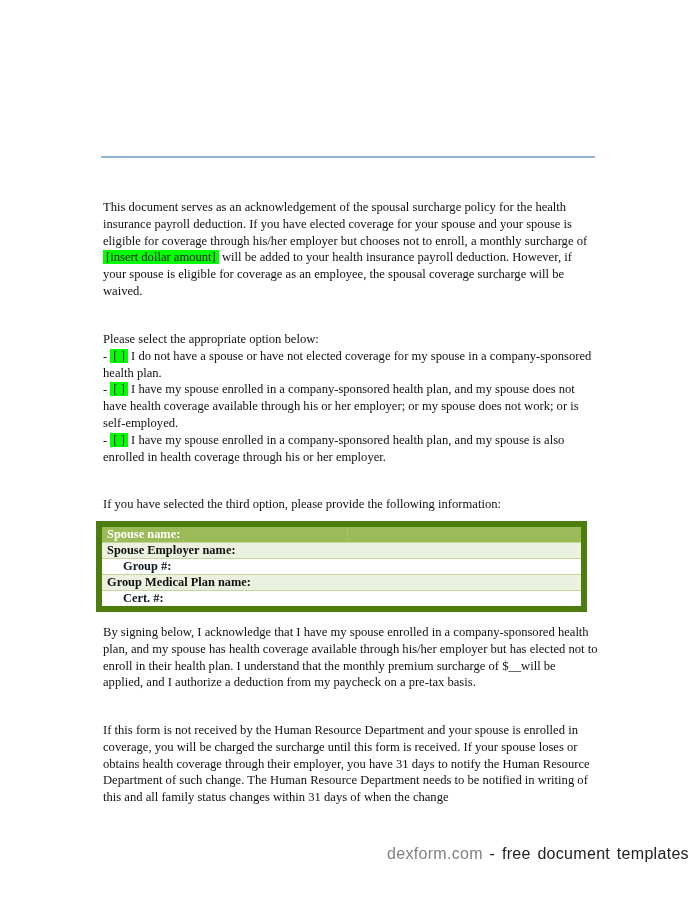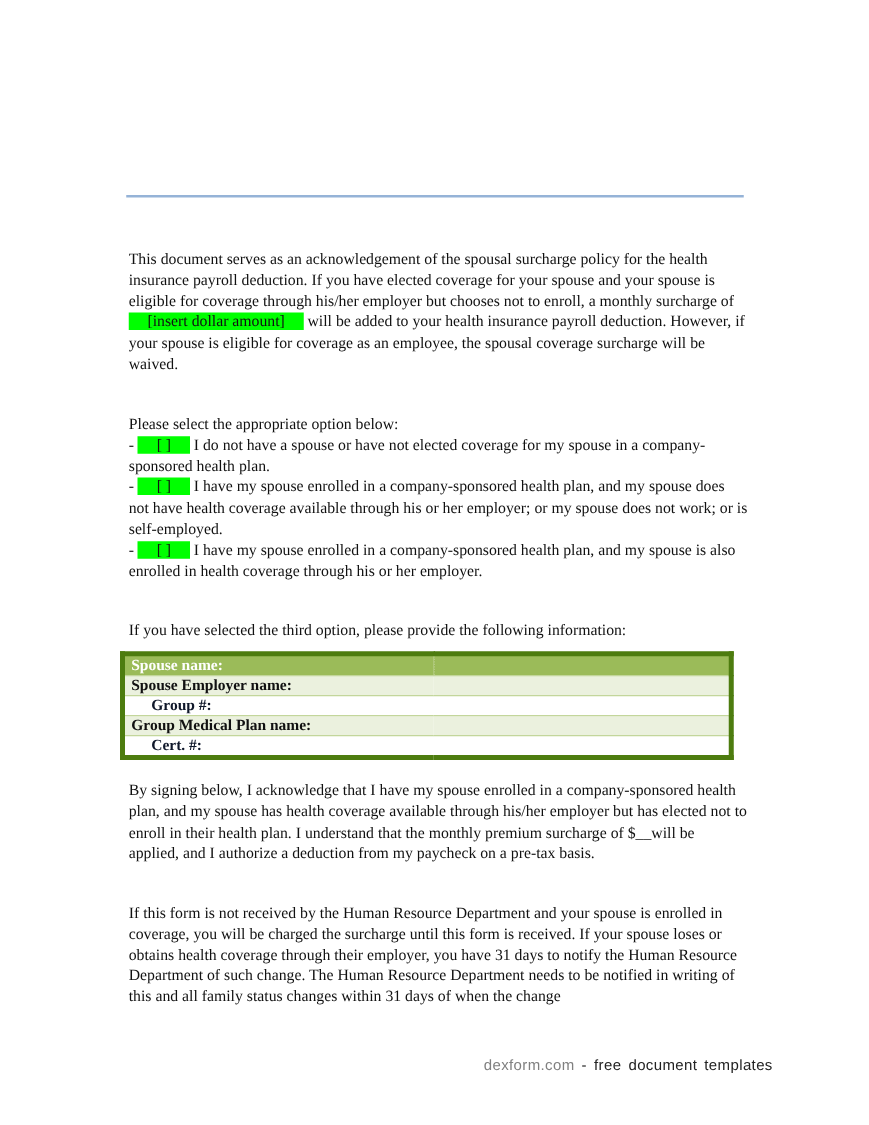--- a/index.html
+++ b/index.html
@@ -43,35 +43,35 @@
       position: absolute;
       left: 103px;
       width: 495px;
       font-family: "Liberation Serif", "DejaVu Serif", serif;
       font-size: 12.6px;
       line-height: 16.8px;
       color: #111111;
     }
     .hl {
       background: #00ff00;
-      padding: 0 15px;
+      padding: 0 3px;
     }
     .p1 { top: 199px; }
     .p2 { top: 331px; }
     .p3 { top: 496px; }
     .p4 { top: 624px; }
     .p5 { top: 722px; }
 
     .info-table {
       position: absolute;
       left: 96px;
       top: 521px;
       width: 491px;
       border-collapse: collapse;
-      border: 4px solid #4d7c0f;
+      border: 6px solid #4d7c0f;
       font-family: "Liberation Serif", "DejaVu Serif", serif;
       font-size: 12.4px;
       font-weight: bold;
     }
     .info-table td {
       height: 15px;
       padding: 0 0 0 5px;
       line-height: 15px;
       border-bottom: 1px solid #c3d69b;
       white-space: nowrap;
@@ -98,21 +98,21 @@
       background: #ffffff;
       color: #0f172a;
       padding-left: 21px;
     }
 
     .footer {
       position: absolute;
       left: 387px;
       top: 845px;
       font-family: "Liberation Sans", "DejaVu Sans", sans-serif;
-      font-size: 12px;
+      font-size: 16px;
       color: #222222;
       letter-spacing: 0.3px;
       word-spacing: 2px;
     }
     .footer .brand {
       color: #808080;
     }
   </style>
 </head>
 <body>

